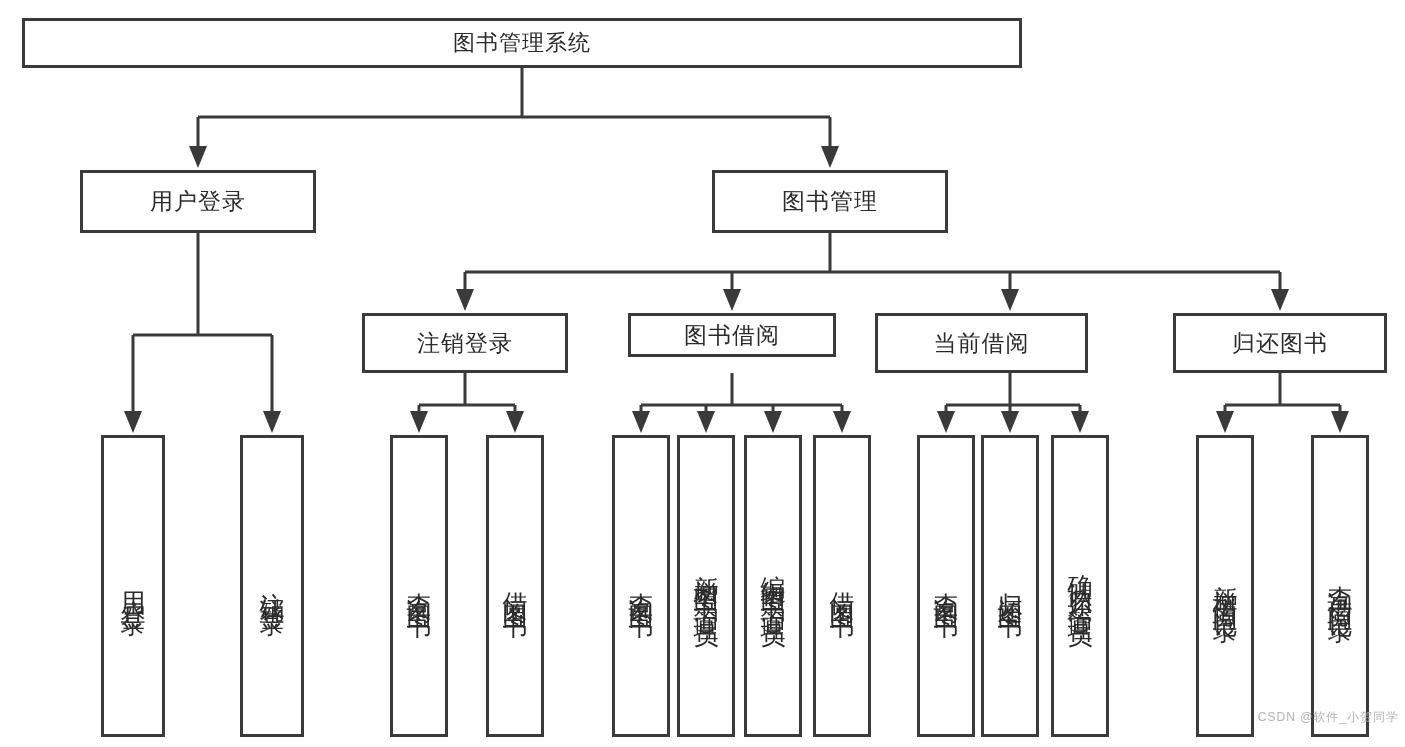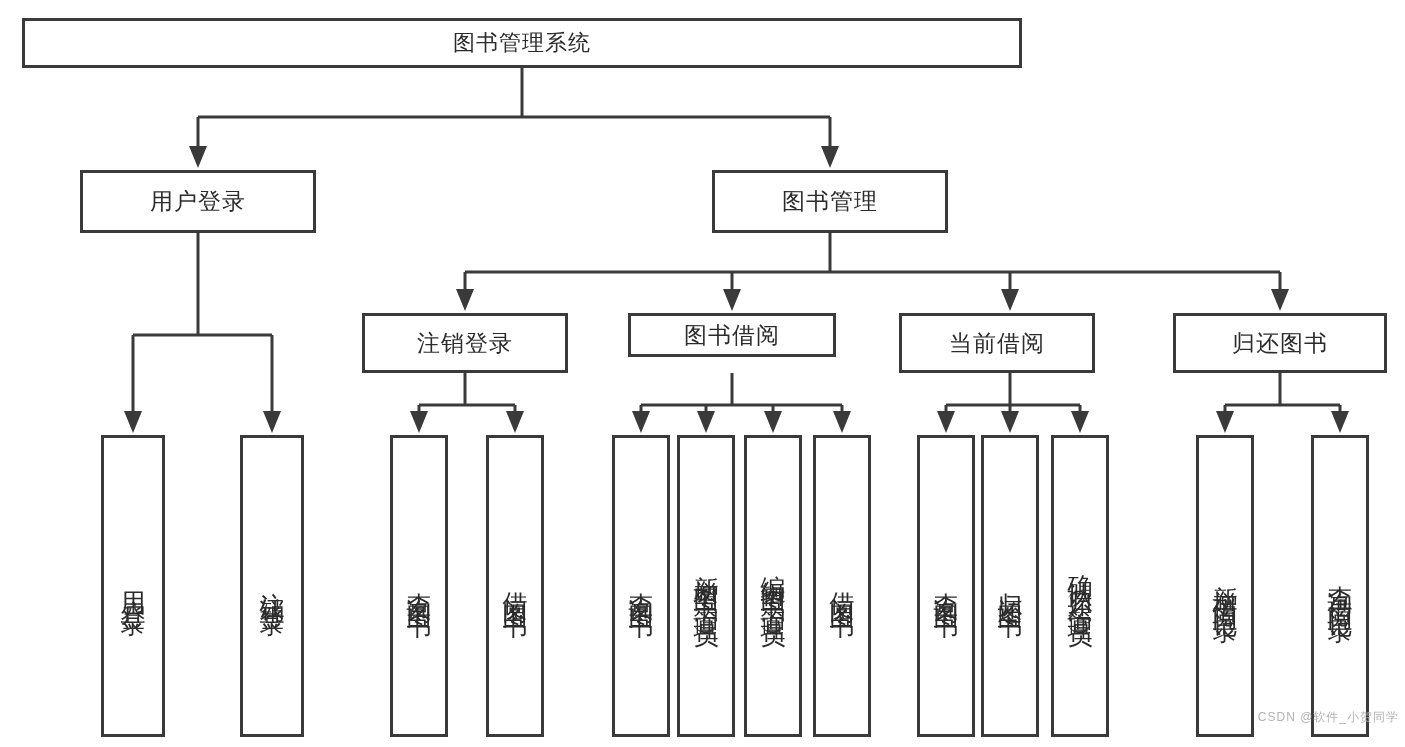--- a/index.html
+++ b/index.html
@@ -71,21 +71,21 @@
       M1216 411 L1234 411 L1225 433 Z  M1331 411 L1349 411 L1340 433 Z"></path>
   </svg>
 
   <div class="node hnode root" style="left:22px;top:18px;width:1000px;height:50px">图书管理系统</div>
 
   <div class="node hnode" style="left:80px;top:170px;width:236px;height:63px">用户登录</div>
   <div class="node hnode" style="left:712px;top:170px;width:236px;height:63px">图书管理</div>
 
   <div class="node hnode" style="left:362px;top:313px;width:206px;height:60px">注销登录</div>
   <div class="node hnode" style="left:628px;top:313px;width:208px;height:44px">图书借阅</div>
-  <div class="node hnode" style="left:899px;top:313px;width:196px;height:60px">当前借阅</div>
+  <div class="node hnode" style="left:875px;top:313px;width:213px;height:60px">当前借阅</div>
   <div class="node hnode" style="left:1173px;top:313px;width:214px;height:60px">归还图书</div>
 
   <div class="node vnode" style="left:101px;top:435px;width:64px;height:302px">
     <span>用户登录</span>
   </div>
   <div class="node vnode" style="left:240px;top:435px;width:64px;height:302px">
     <span>注销登录</span>
   </div>
 
   <div class="node vnode" style="left:390px;top:435px;width:58px;height:302px">

